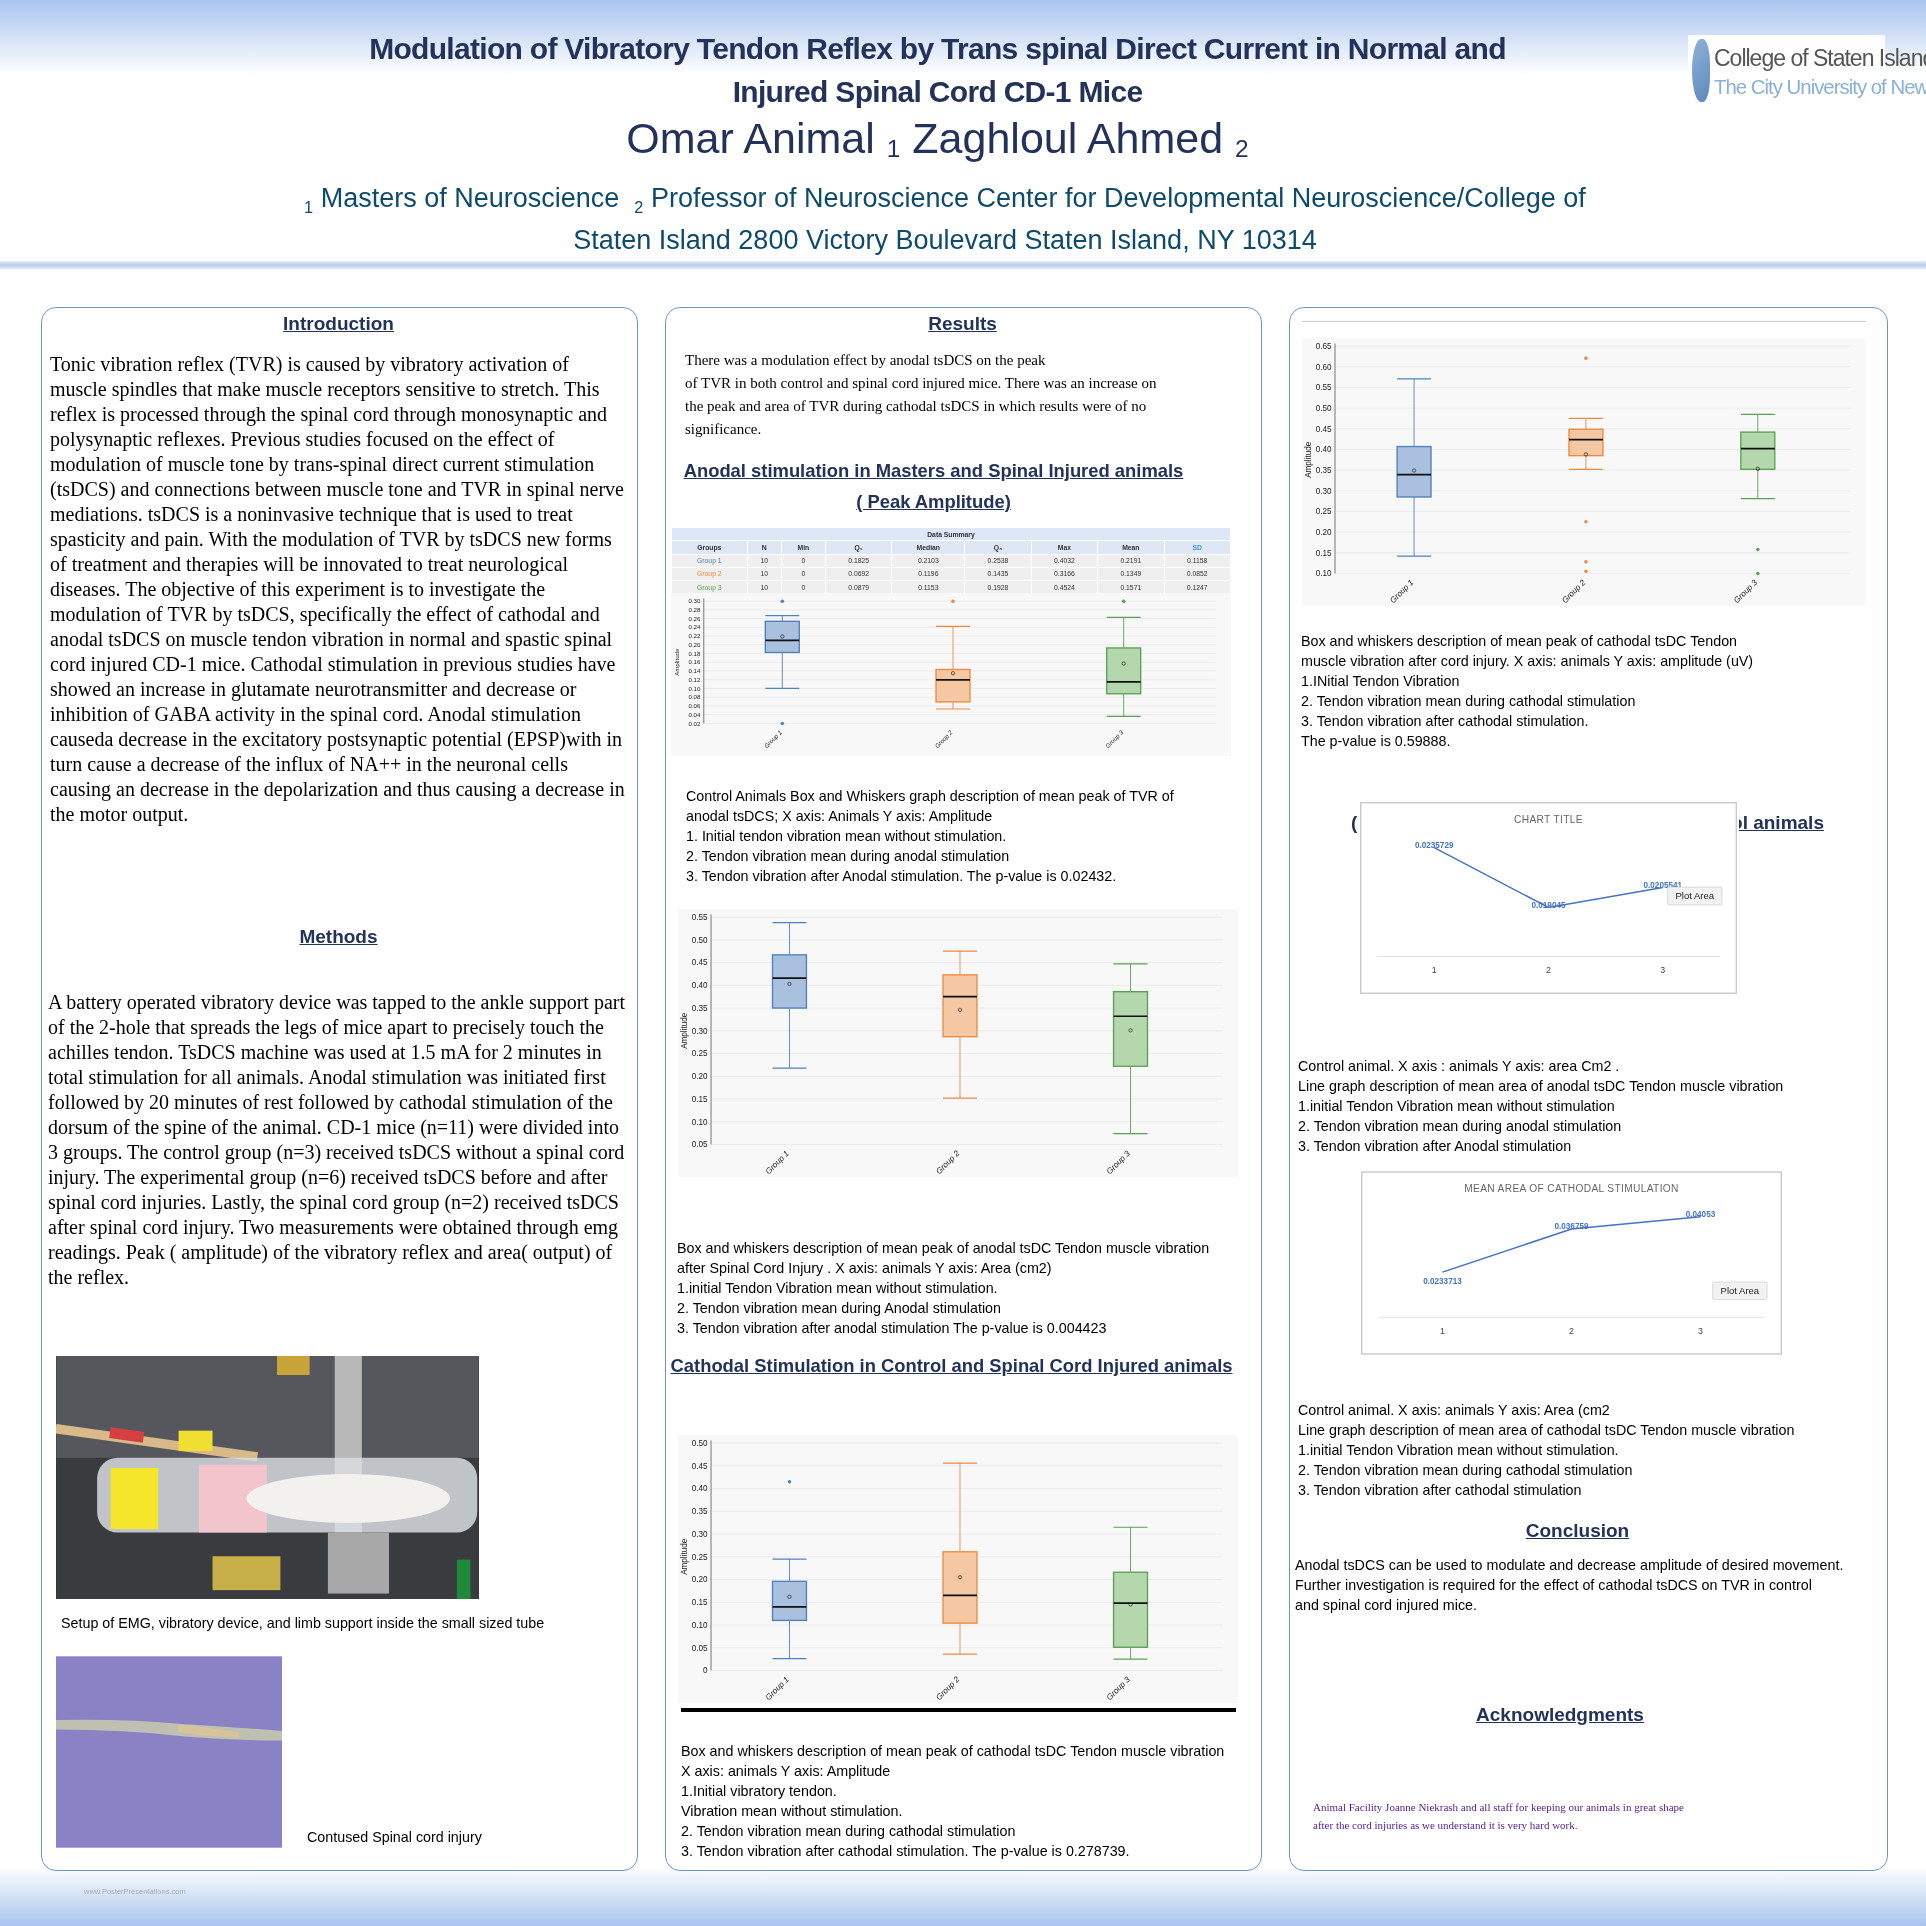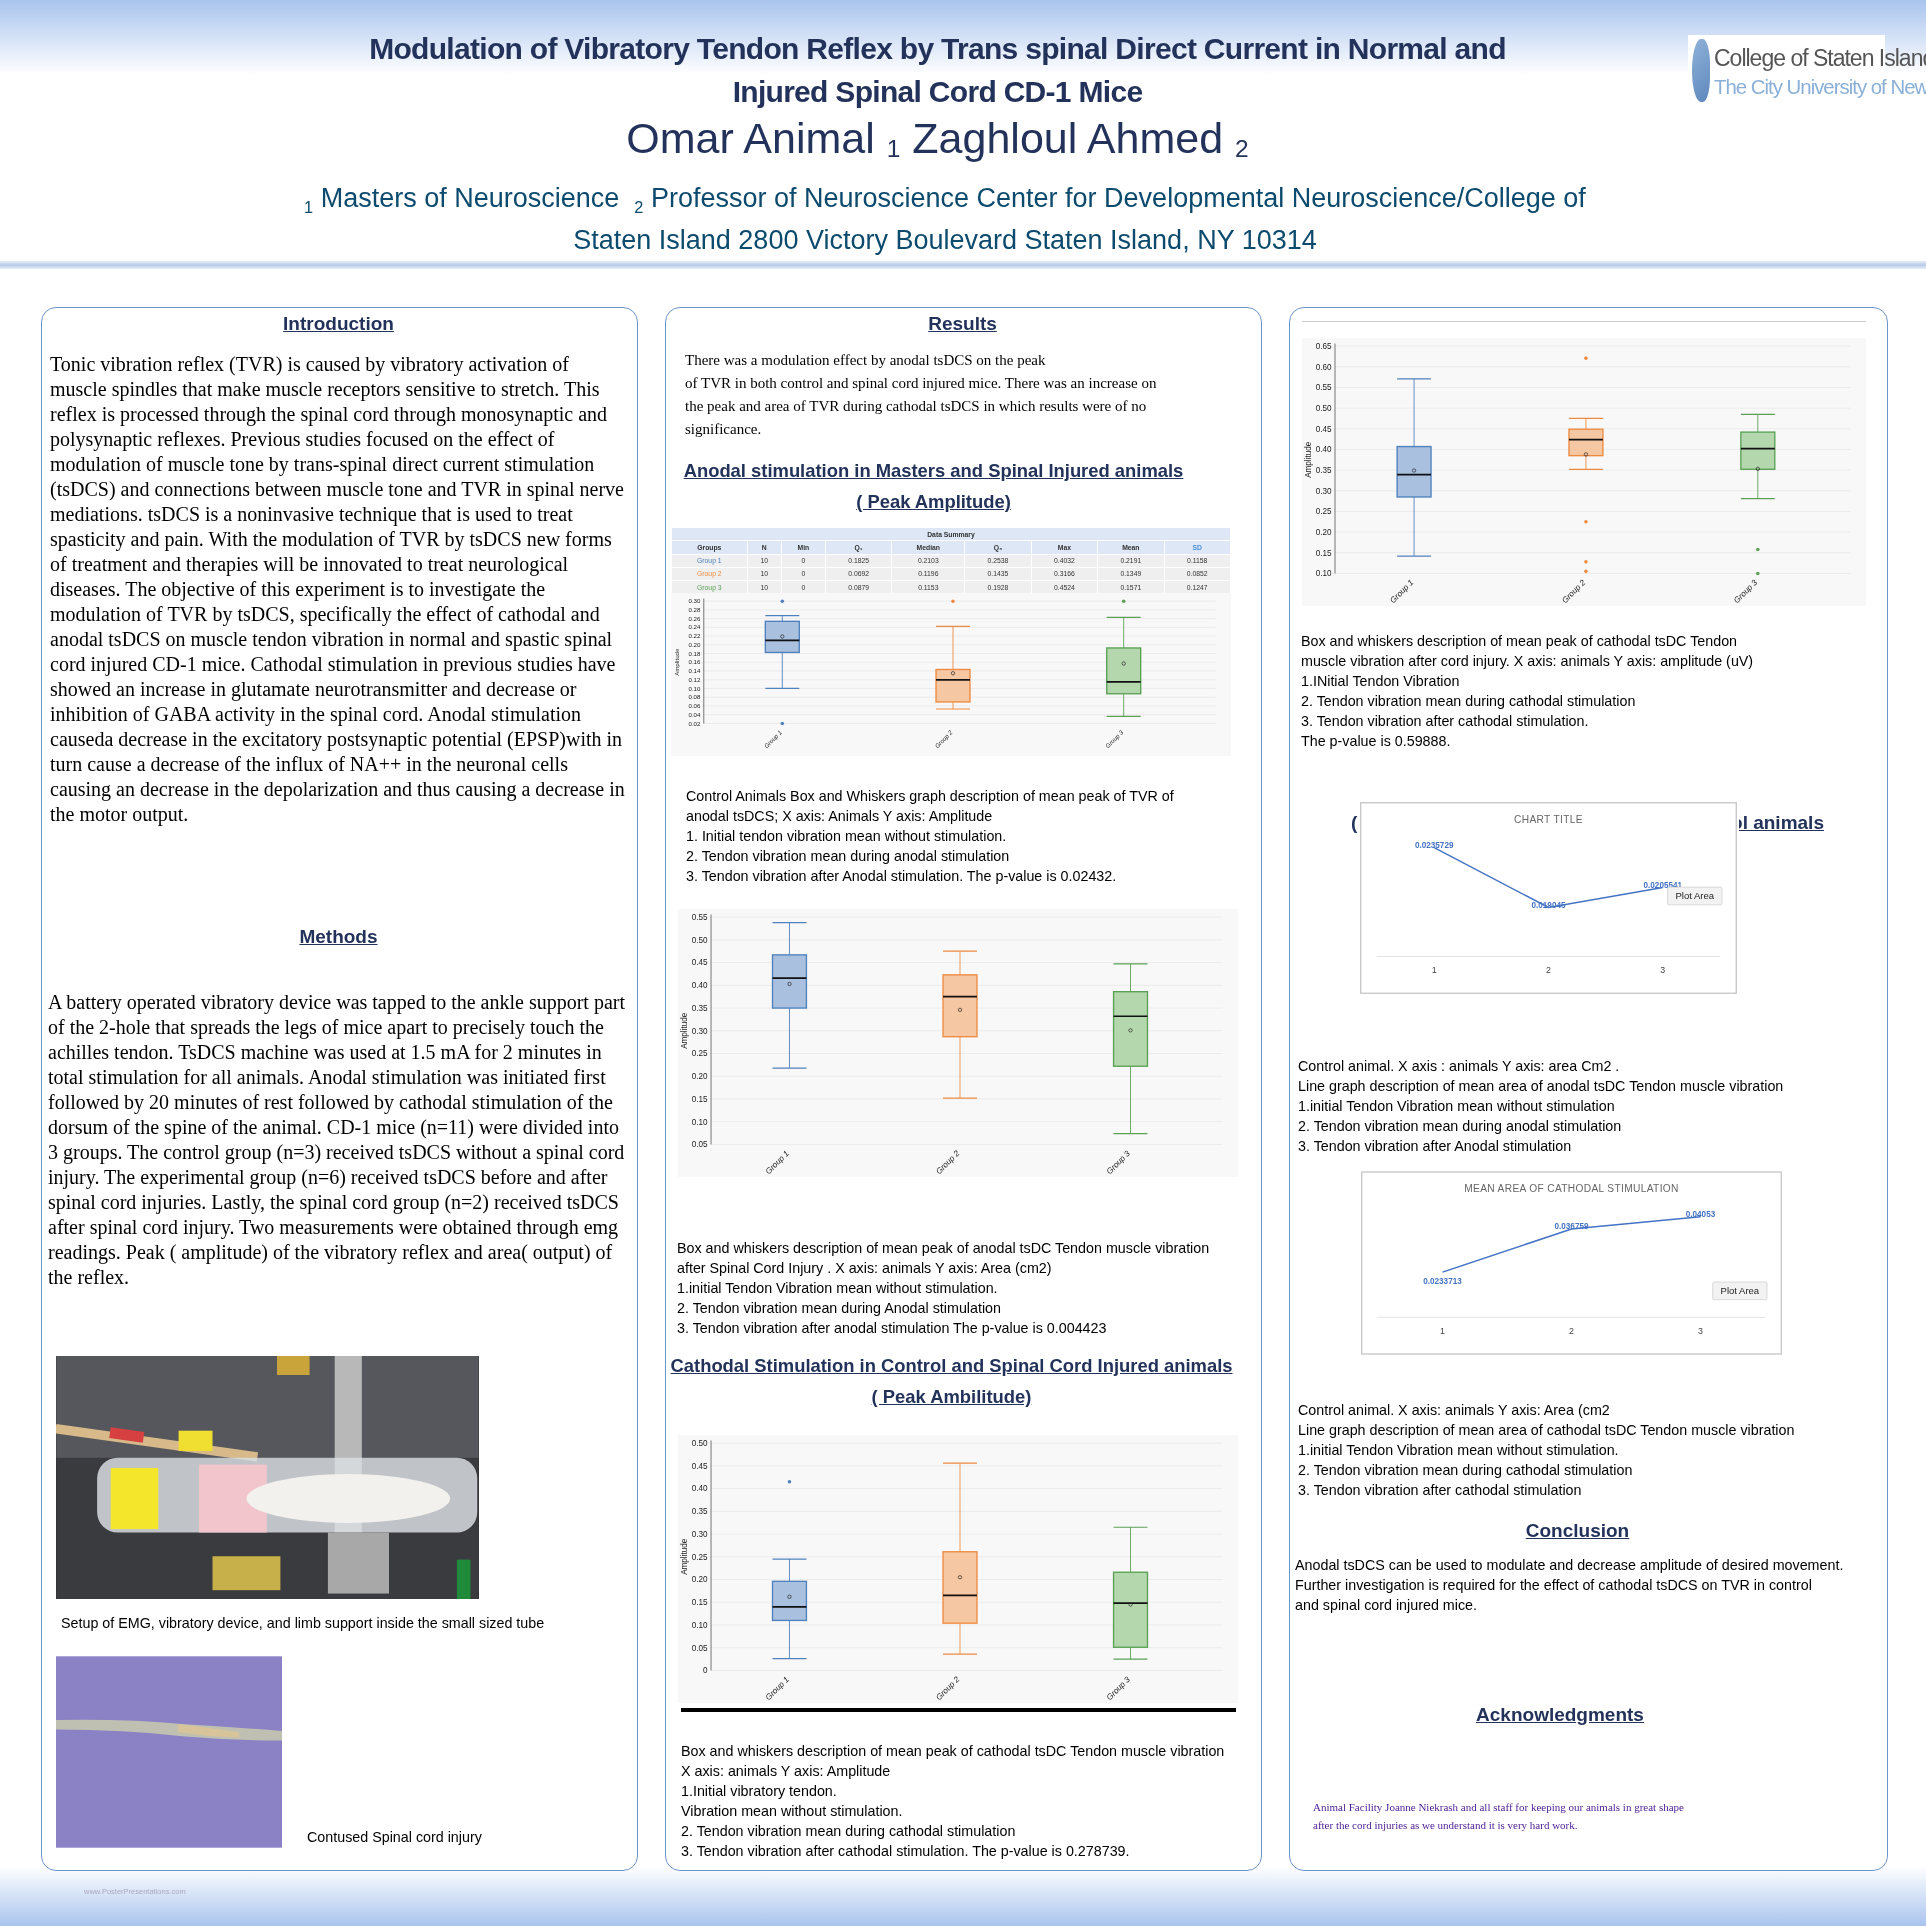--- a/index.html
+++ b/index.html
@@ -292,21 +292,20 @@
       <text x="666.2800000000001" y="361" font-size="12" text-anchor="end" transform="rotate(-45 666.2800000000001 361)" fill="#222" font-style="italic">Group 3</text>
     </svg></div>
 <div class="caption" style="left:677px;top:1238px;width:571px;">Box and whiskers description of mean peak of anodal tsDC Tendon muscle vibration
 after Spinal Cord Injury   . X axis: animals Y axis: Area (cm2)
 1.initial Tendon Vibration mean without stimulation.
  2. Tendon vibration mean during Anodal stimulation
 3. Tendon vibration after anodal stimulation The p-value is 0.004423</div>
 
 <div class="sec-h" style="left:665px;top:1350px;width:573px;font-size:18.4px;line-height:31px;text-align:center;">
   <div>Cathodal Stimulation in Control and Spinal Cord Injured animals</div>
-  <div>( Peak Ambilitude)</div>
 </div>
 
 <div class="chart-box" style="left:678px;top:1435px;width:560px;height:268px;"><svg width="560" height="268" viewBox="0 0 824 395">
       <line x1="48" x2="802" y1="347" y2="347" stroke="#e6e6e6" stroke-width="1"></line>
       <text x="43" y="351.2" font-size="12" text-anchor="end" fill="#222">0</text>
       <line x1="48" x2="802" y1="313.5" y2="313.5" stroke="#e6e6e6" stroke-width="1"></line>
       <text x="43" y="317.7" font-size="12" text-anchor="end" fill="#222">0.05</text>
       <line x1="48" x2="802" y1="280" y2="280" stroke="#e6e6e6" stroke-width="1"></line>
       <text x="43" y="284.2" font-size="12" text-anchor="end" fill="#222">0.10</text>
       <line x1="48" x2="802" y1="246.5" y2="246.5" stroke="#e6e6e6" stroke-width="1"></line>

